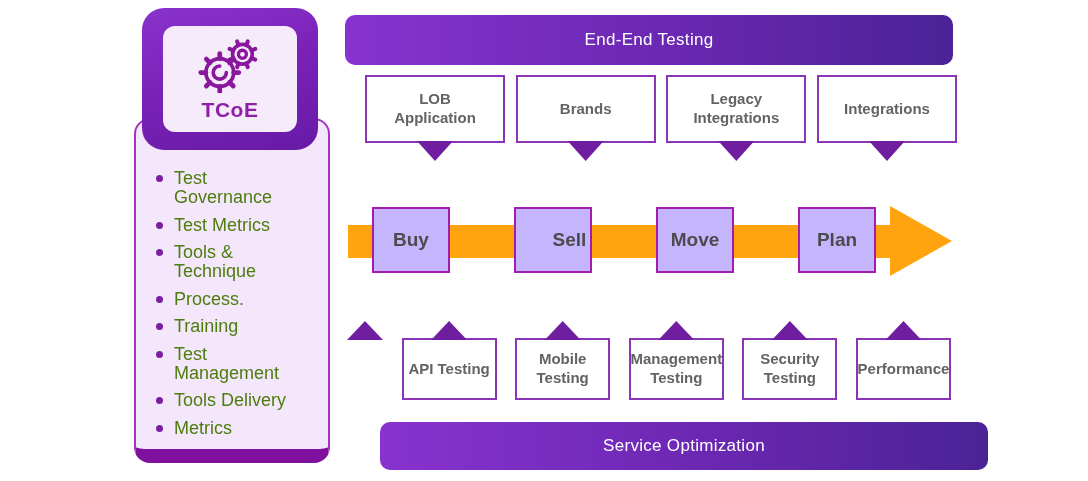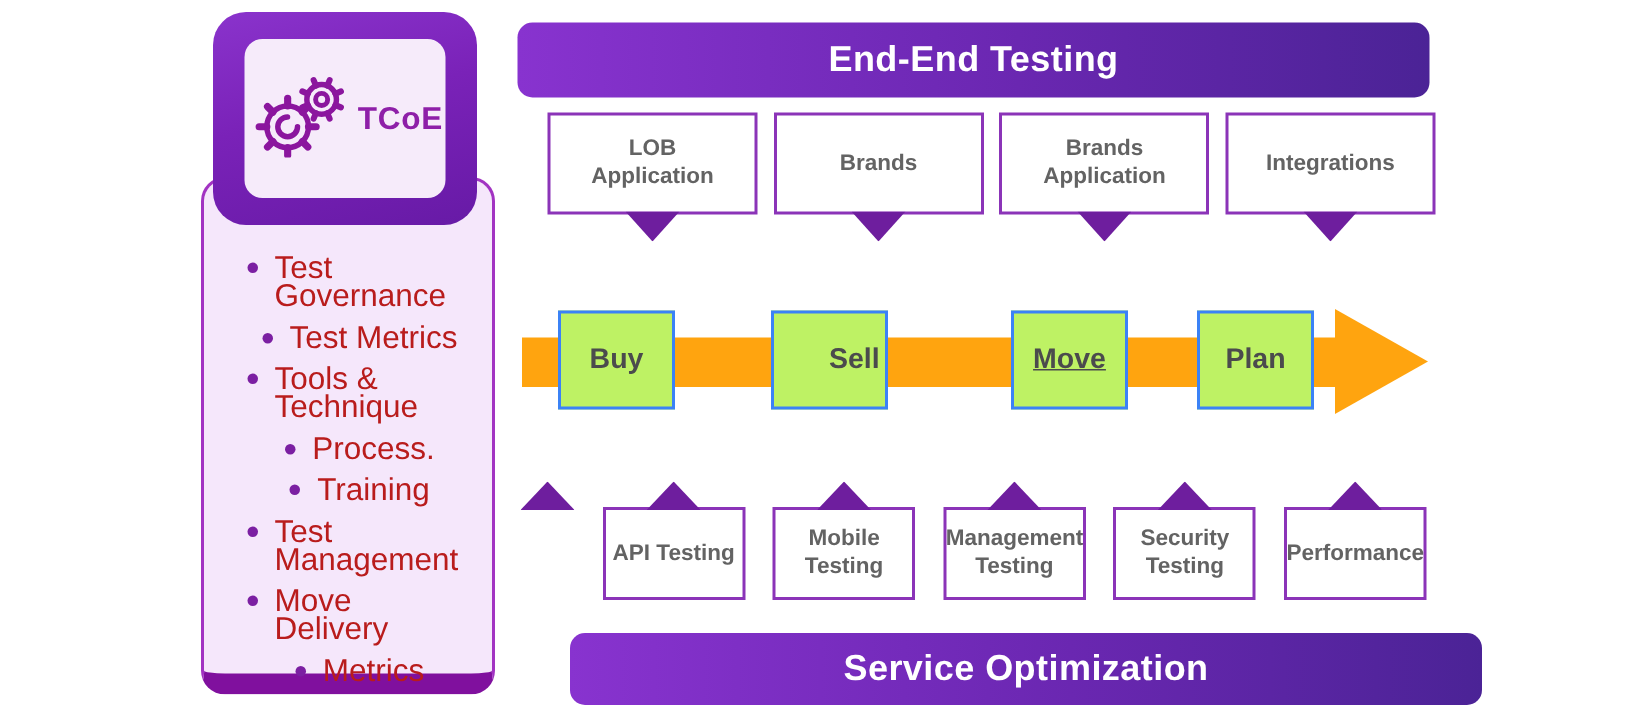--- a/index.html
+++ b/index.html
@@ -16,38 +16,38 @@
     border-radius:16px;
   }
   .tcoe-badge {
     position:absolute; left:142px; top:8px; width:176px; height:142px;
     box-sizing:border-box; border-radius:22px;
     background:linear-gradient(165deg,#8a33cc 0%,#7a22b8 45%,#671aa6 100%);
     display:flex; align-items:center; justify-content:center;
   }
   .badge-inner {
     width:134px; height:106px; background:#f6ebfa; border-radius:12px;
-    display:flex; flex-direction:row; align-items:center; justify-content:center;
+    display:flex; flex-direction:column; align-items:center; justify-content:center;
   }
   .badge-label { font-size:21px; font-weight:bold; color:#8e1fa8; letter-spacing:0.5px; margin-top:1px; }
 
   .tcoe-list { position:absolute; left:156px; top:169px; width:168px; margin:0; padding:0; list-style:none; }
   .tcoe-list li {
     display:flex; gap:11px; margin-bottom:8.5px;
-    font-size:21px; color:#b91c1c; line-height:19px;justify-content:center;
+    font-size:18px; color:#4d7c0f; line-height:19px;
   }
   .bullet { flex:0 0 7px; width:7px; height:7px; border-radius:50%; background:#7b1fa2; margin-top:6px; }
   .tcoe-list .item-label { max-width:132px; }
 
   
   .flow-col { position:absolute; left:345px; top:0; width:608px; height:481px; }
   .banner {
     position:absolute; left:0; width:608px; height:50px; border-radius:10px;
     background:linear-gradient(90deg,#8833cf 0%,#6a27b1 55%,#4b2396 100%);
-    color:#ffffff; font-size:24px; font-weight:bold; letter-spacing:0.3px;
+    color:#ffffff; font-size:17px; font-weight:normal; letter-spacing:0.3px;
     display:flex; align-items:center; justify-content:center;
   }
   .banner-top { top:15px; }
   .banner-bottom { top:422px; height:48px;margin-left:35px; }
 
   .box {
     box-sizing:border-box; background:#ffffff; border:2px solid #8b34b8;
     display:flex; align-items:center; justify-content:center; text-align:center;
     color:#636363; font-size:15px; line-height:1.25; font-weight:bold;
   }
@@ -62,25 +62,25 @@
 
   .tri-down { width:36px; height:20px; background:#6e1e9e; clip-path:polygon(0 0,100% 0,50% 100%); margin-top:-2px; }
   .tri-up   { width:36px; height:19px; background:#6e1e9e; clip-path:polygon(50% 0,0 100%,100% 100%); margin-bottom:-2px; }
 
   .journey { position:absolute; top:206px; left:0; width:608px; height:70px; }
   .arrow-band { position:absolute; left:3px; top:19px; width:545px; height:33px; background:#ffa40f; }
   .arrow-head { position:absolute; left:545px; top:0; width:62px; height:70px; background:#ffa40f;
                 clip-path:polygon(0 0,100% 50%,0 100%); }
   .journey-box {
     position:absolute; top:1px; width:78px; height:66px; box-sizing:border-box;
-    background:#bef264; border:2px solid #3b82f6;
+    background:#c4b5fd; border:2px solid #a21caf;
     display:flex; align-items:center; justify-content:center;
     font-size:19px; font-weight:bold; color:#4b4b4d;
   }
-  .jb0 { left:27px; } .jb1 { left:169px;padding-left:33px; } .jb2 { left:329px;text-decoration:underline; } .jb3 { left:453px; }
+  .jb0 { left:27px; } .jb1 { left:169px;padding-left:33px; } .jb2 { left:311px; } .jb3 { left:453px; }
 
   .services-row {
     position:absolute; top:321px; left:0; width:608px; box-sizing:border-box;
     padding:0 2px; display:flex; justify-content:space-between;
   }
   .services-row .box { width:95px; height:62px; padding:0 2px; }
 </style>
 </head>
 <body>
 
@@ -144,21 +144,21 @@
     <li>
         <span class="bullet"></span>
         <span class="item-label">Training</span>
       </li>
     <li>
         <span class="bullet"></span>
         <span class="item-label">Test Management</span>
       </li>
     <li>
         <span class="bullet"></span>
-        <span class="item-label">Move Delivery</span>
+        <span class="item-label">Tools Delivery</span>
       </li>
     <li>
         <span class="bullet"></span>
         <span class="item-label">Metrics</span>
       </li>
   </ul>
 
   <div class="flow-col">
 
     <div class="banner banner-top">End-End Testing</div>
@@ -171,21 +171,21 @@
         <div class="tri-down"></div>
       </div>
       <div class="cell">
         <div class="box">
             <span>Brands</span>
           </div>
         <div class="tri-down"></div>
       </div>
       <div class="cell">
         <div class="box">
-            <span>Brands Application</span>
+            <span>Legacy Integrations</span>
           </div>
         <div class="tri-down"></div>
       </div>
       <div class="cell">
         <div class="box">
             <span>Integrations</span>
           </div>
         <div class="tri-down"></div>
       </div>
     </div>

